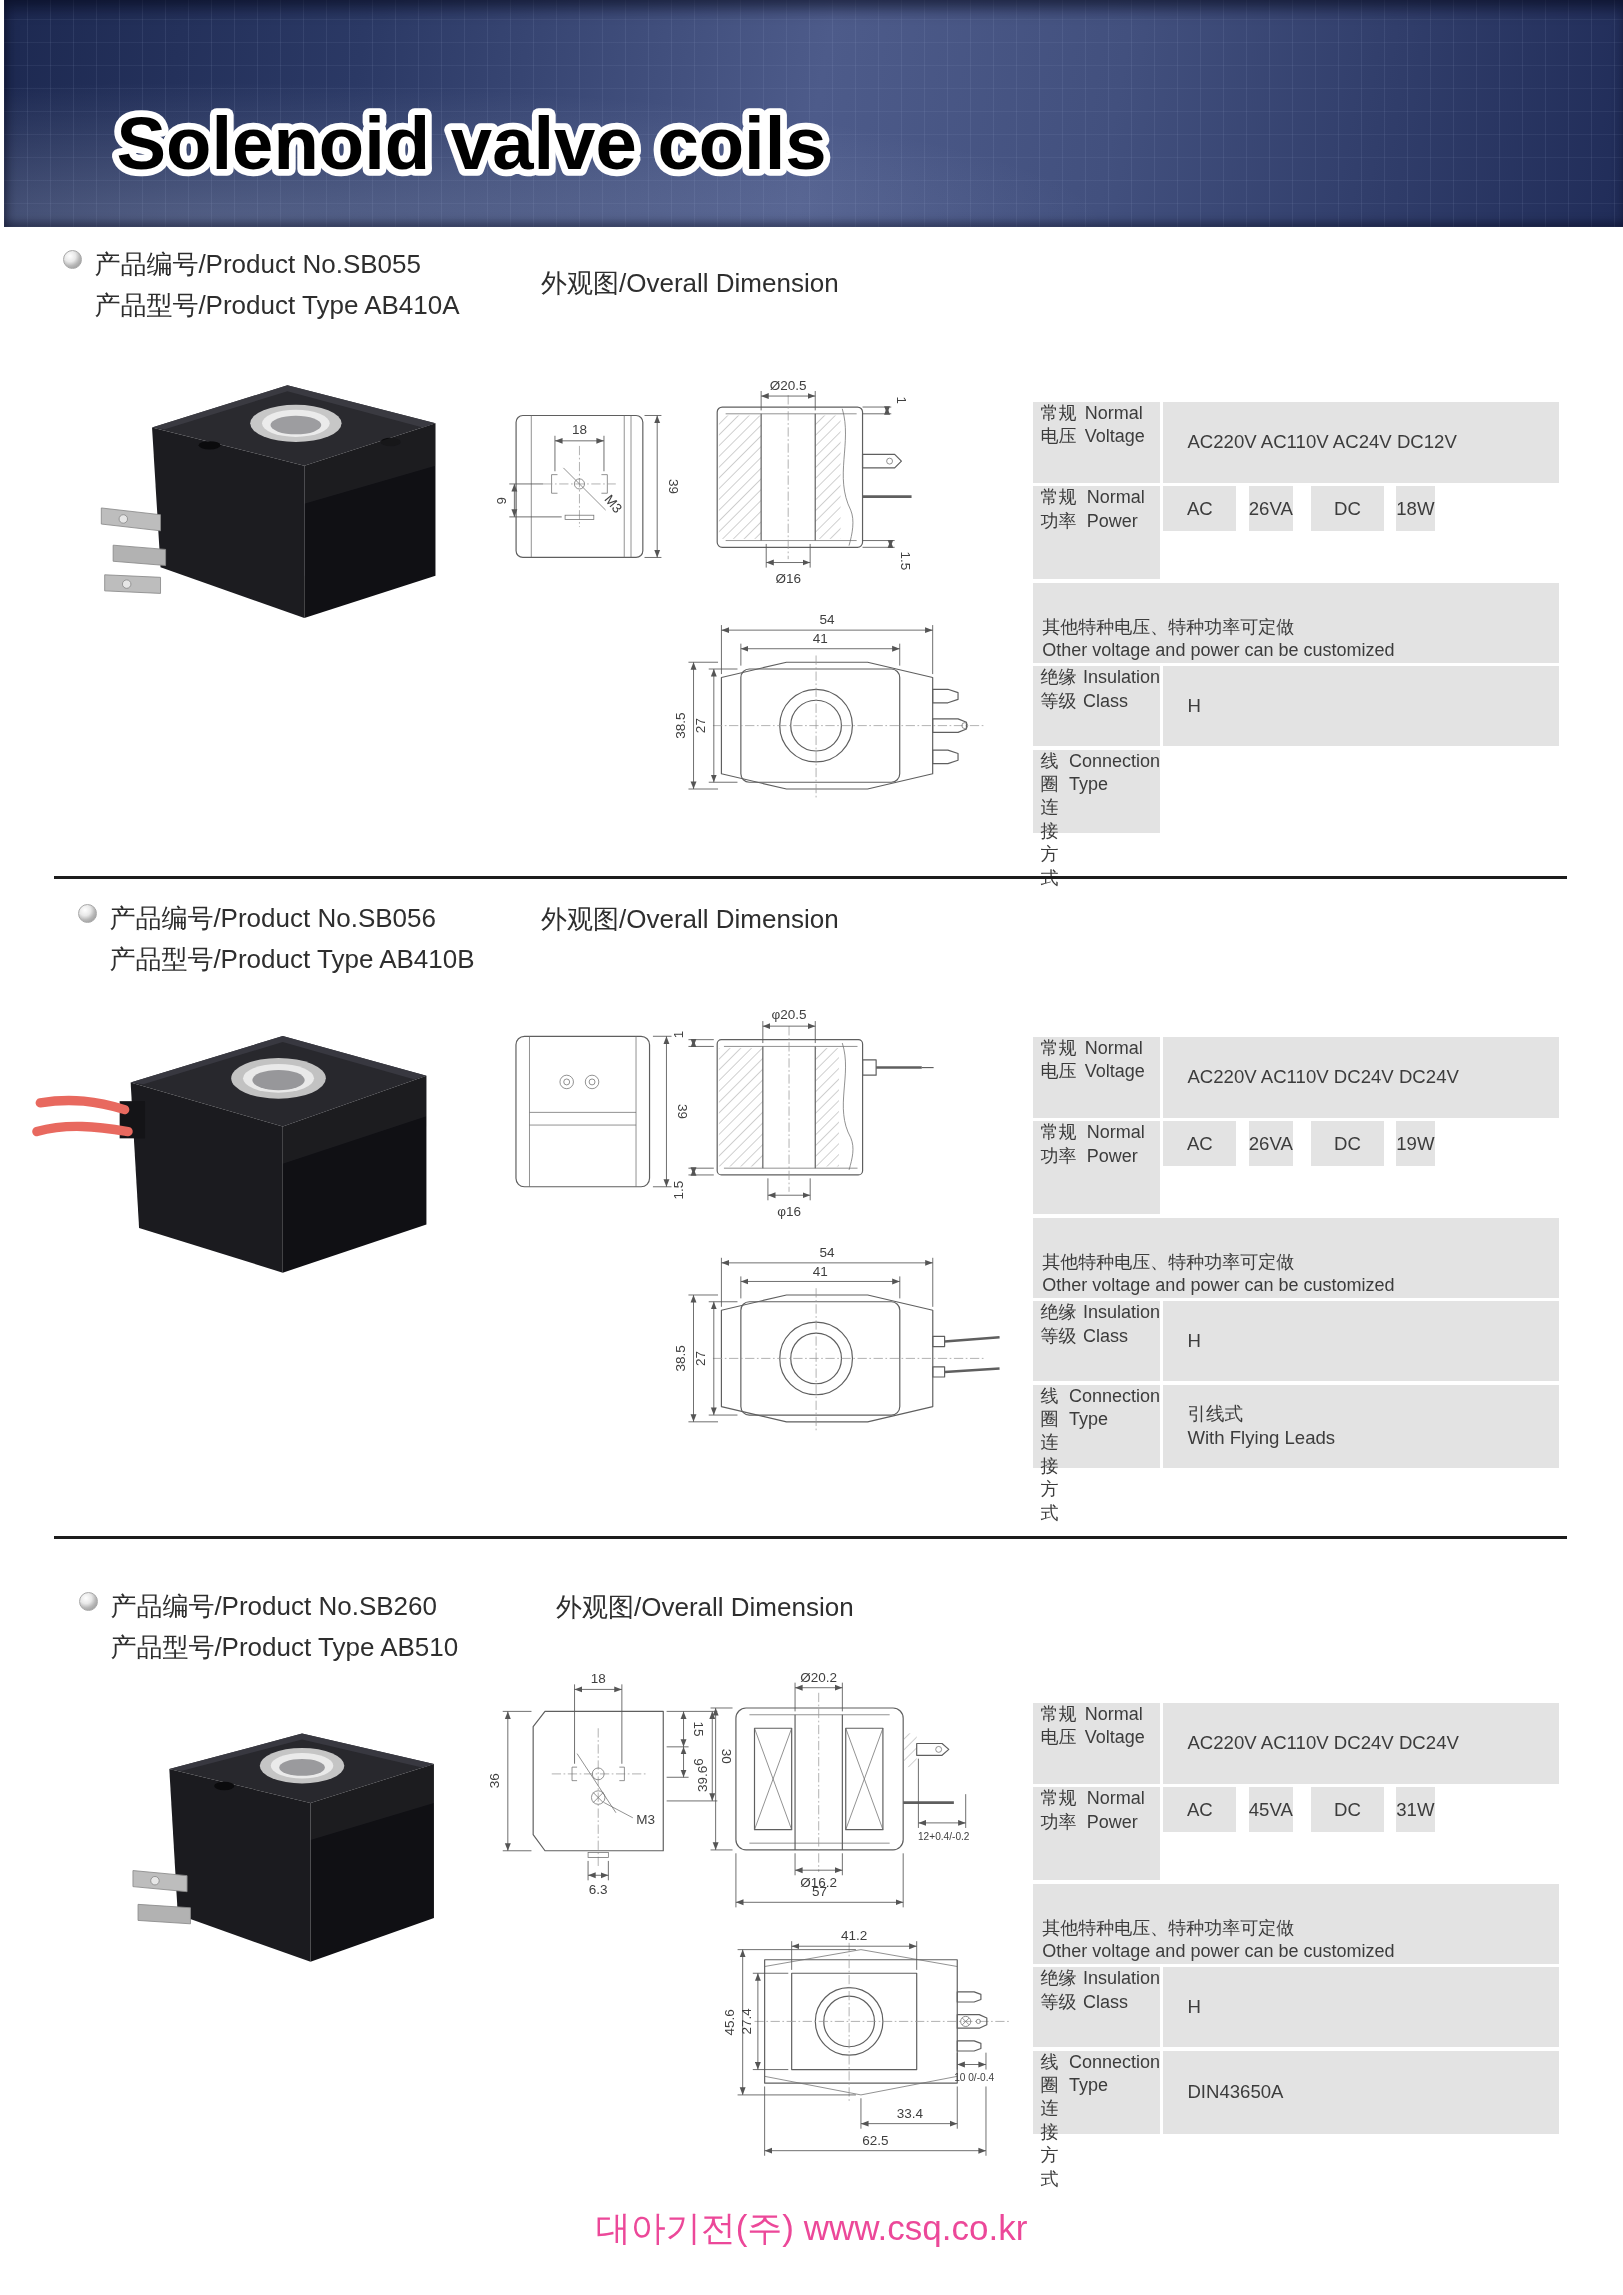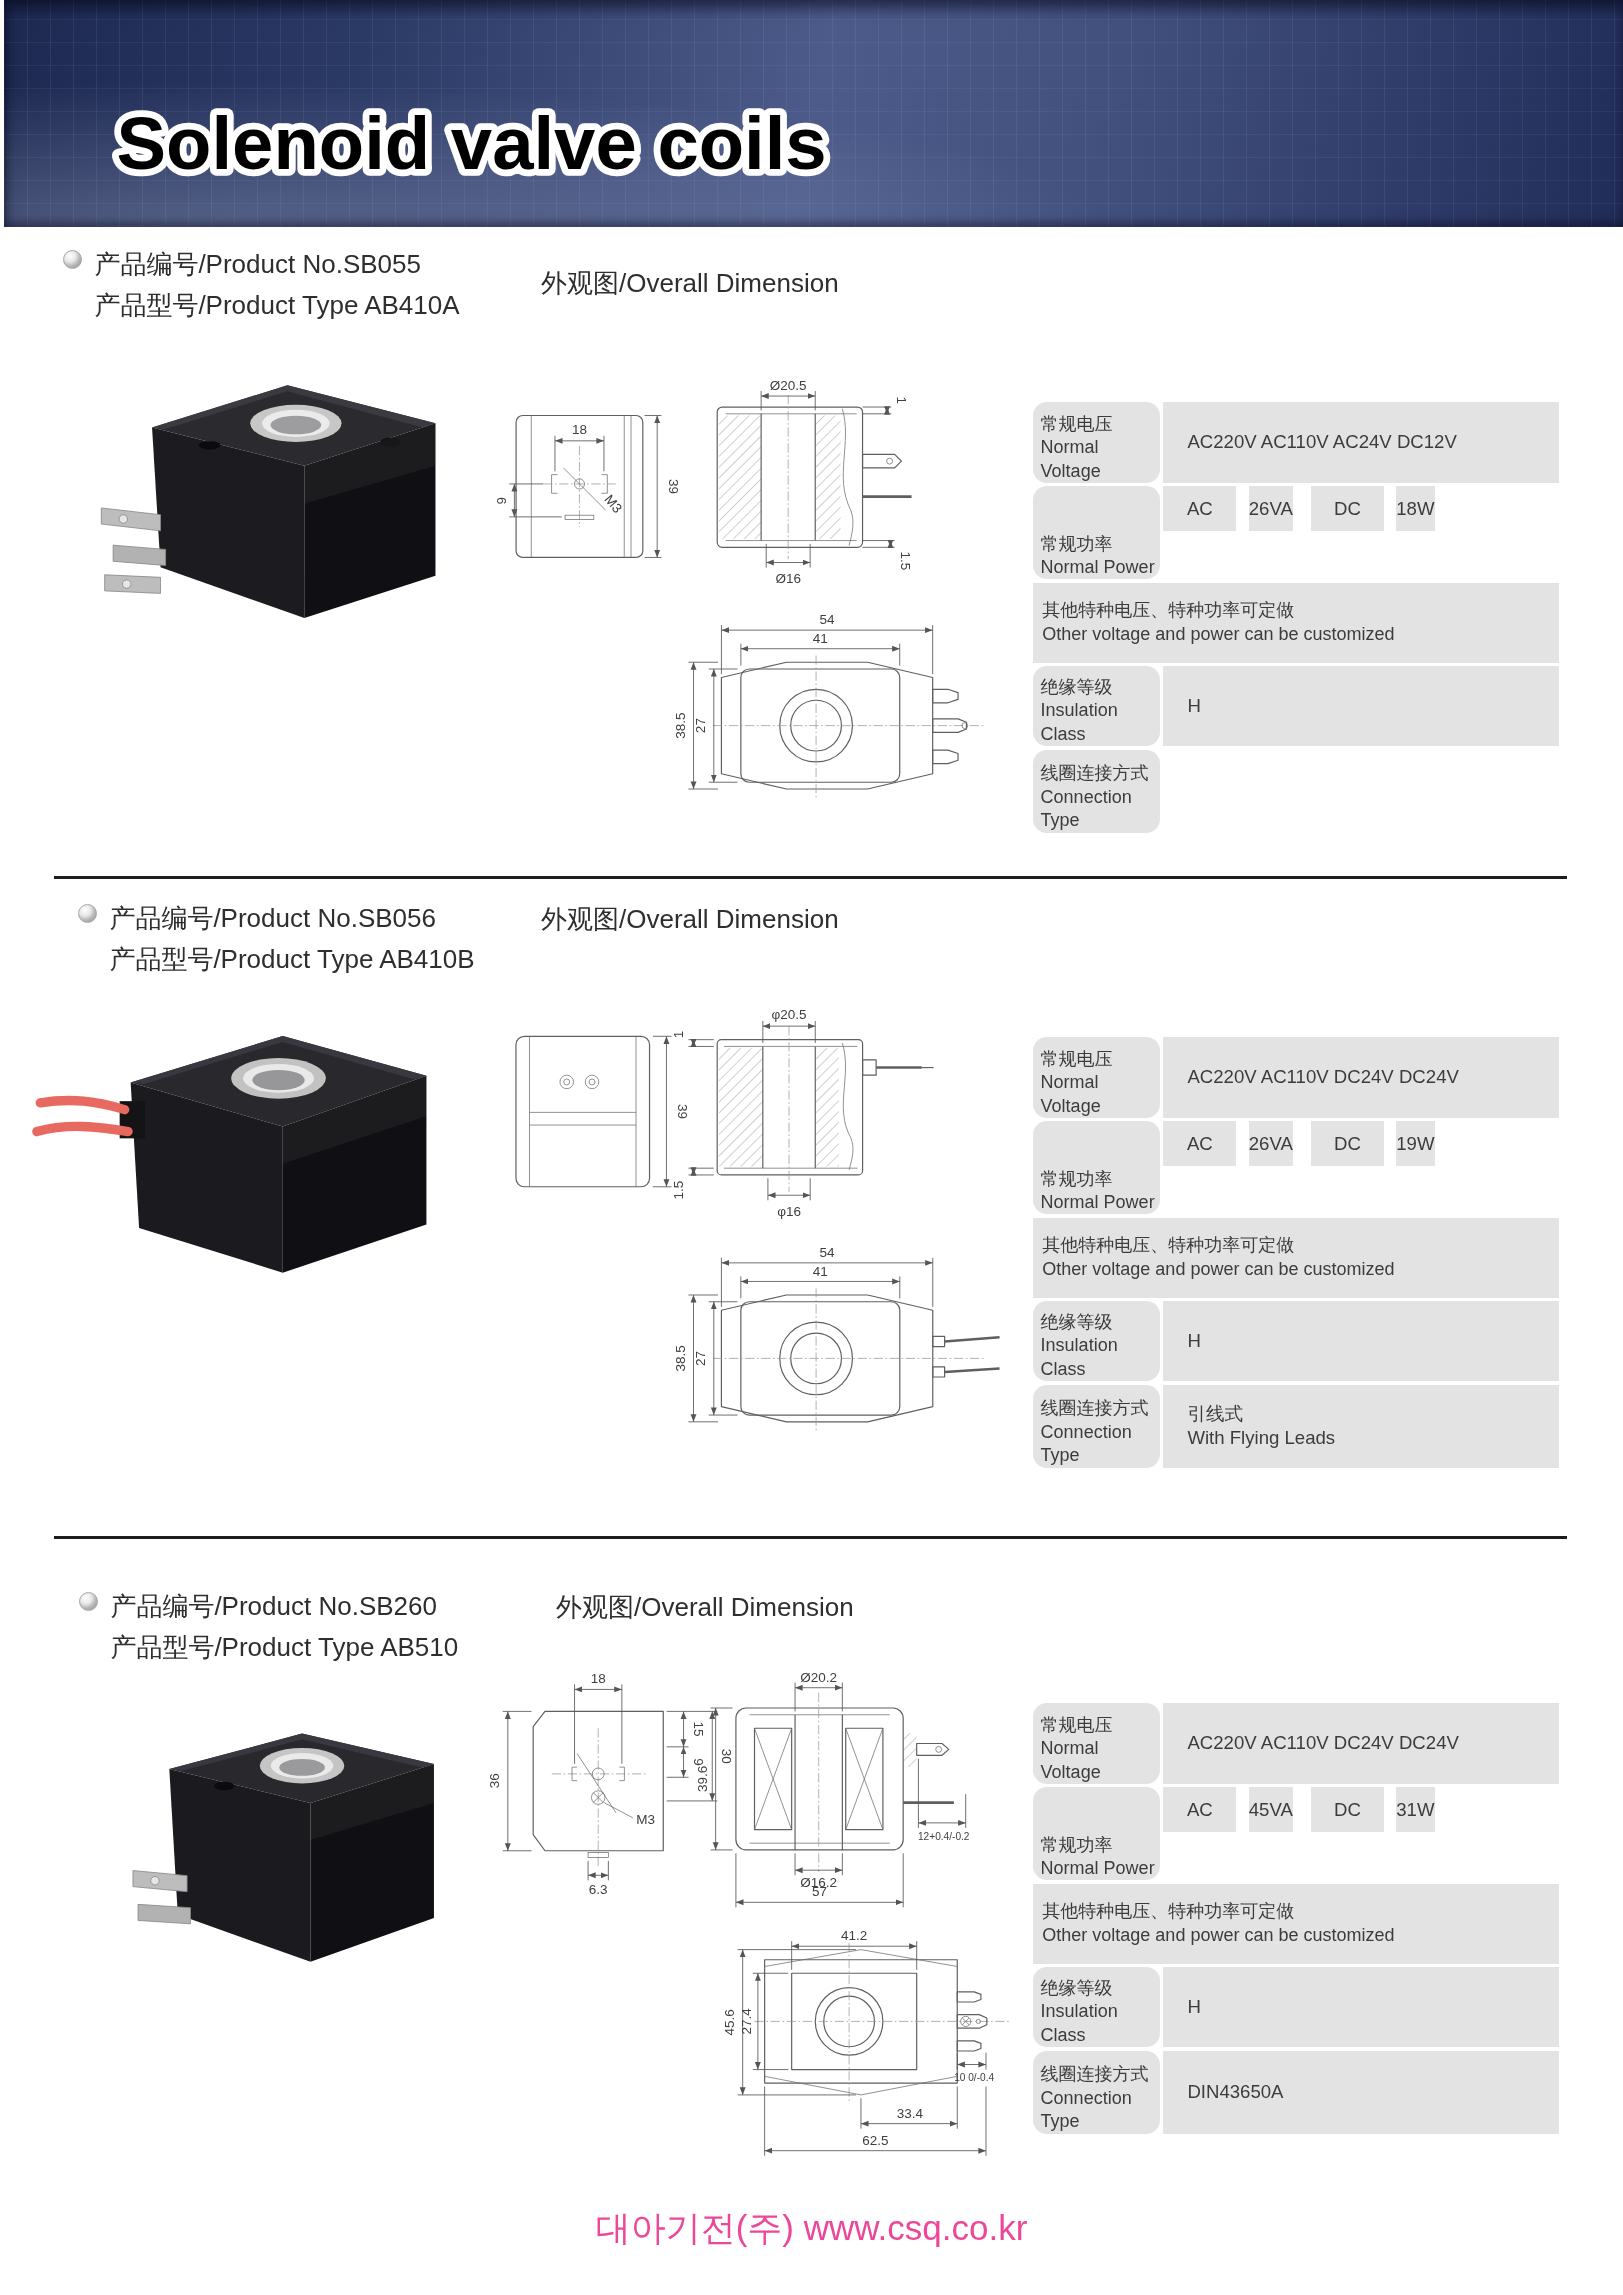--- a/index.html
+++ b/index.html
@@ -29,30 +29,30 @@
   .dim-heading{position:absolute;font-size:26px;color:#2e2e2e;}
 
   
   .divider{position:absolute;left:54px;width:1513px;height:2.5px;background:#1d1d1d;}
 
   
   .spec-table{position:absolute;left:1033px;width:526px;display:flex;flex-direction:column;gap:3.4px;
     font-size:18px;color:#3c3c3c;line-height:1.3;}
   .t-row{display:flex;gap:3.4px;}
   .cell{background:#e3e3e3;box-sizing:border-box;}
-  .lbl{width:127px;flex:none;display:flex;flex-direction:column;justify-content:flex-end;padding-left:7.6px;border-radius:14px;}
+  .lbl{width:127px;flex:none;display:flex;flex-direction:row;justify-content:space-between;padding-left:7.6px;}
   .lbl span{display:block;}
   .val{flex:1;display:flex;align-items:center;padding-left:24px;font-size:18.6px;}
   .h-voltage{height:81px;}
   .h-power{height:93px;}
   .powergrid{flex:1;display:flex;gap:18px;}
   .sub{height:45px;flex:none;}
   .acdc{width:73px;flex:none;display:flex;align-items:center;justify-content:center;font-size:18.6px;}
   .val-c{flex:1;display:flex;align-items:center;justify-content:center;font-size:18.6px;margin-left:9px;}
-  .full{flex:1;height:80px;display:flex;flex-direction:column;justify-content:center;padding-left:9.3px;}
+  .full{flex:1;height:80px;display:flex;flex-direction:column;justify-content:flex-end;padding-left:9.3px;}
   .h-ins{height:80px;}
   .h-conn{height:83px;}
   .val.two{flex-direction:column;align-items:flex-start;justify-content:center;}
 
   
   .drw{position:absolute;}
   svg .o{fill:none;stroke:#5f5f5f;stroke-width:1.4;stroke-linejoin:round;}
   svg .t{fill:none;stroke:#6f6f6f;stroke-width:0.9;}
   svg .d{fill:none;stroke:#555;stroke-width:1;}
   svg .cl{fill:none;stroke:#999;stroke-width:0.9;stroke-dasharray:11 3 2 3;}

